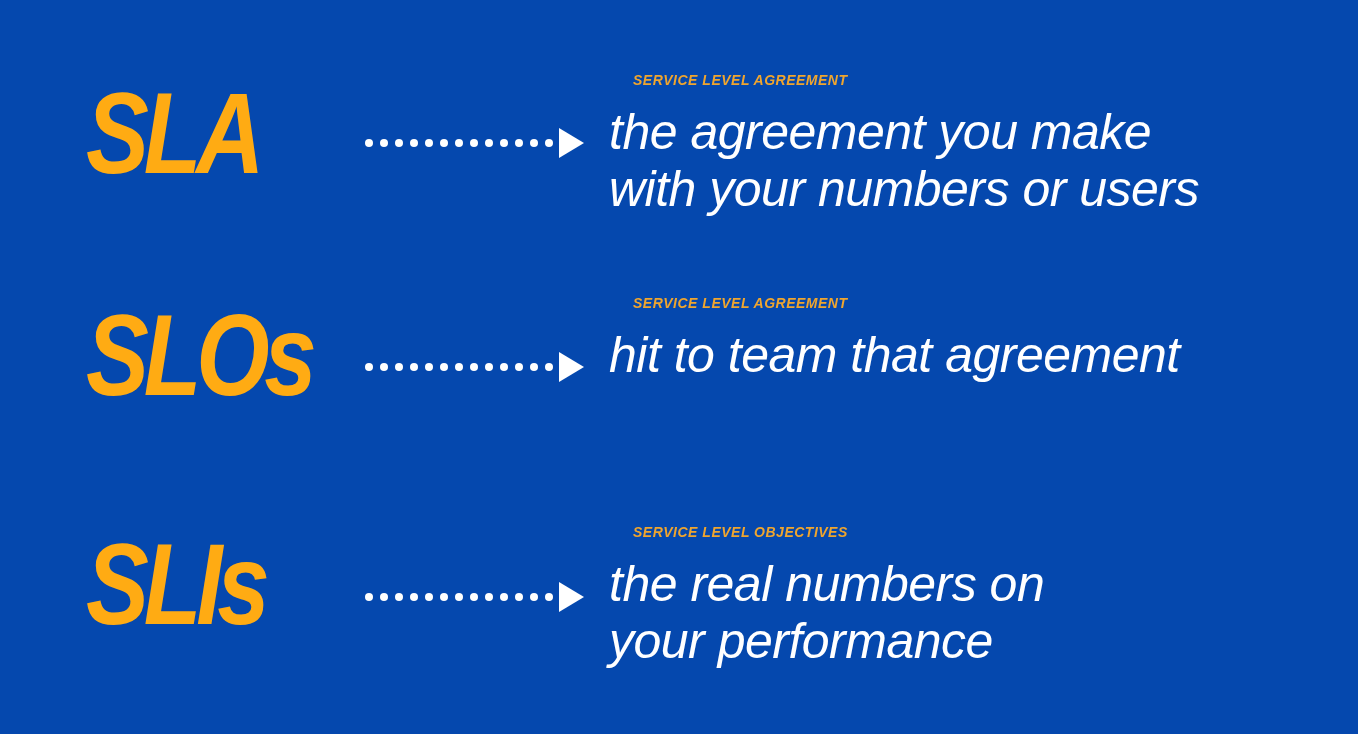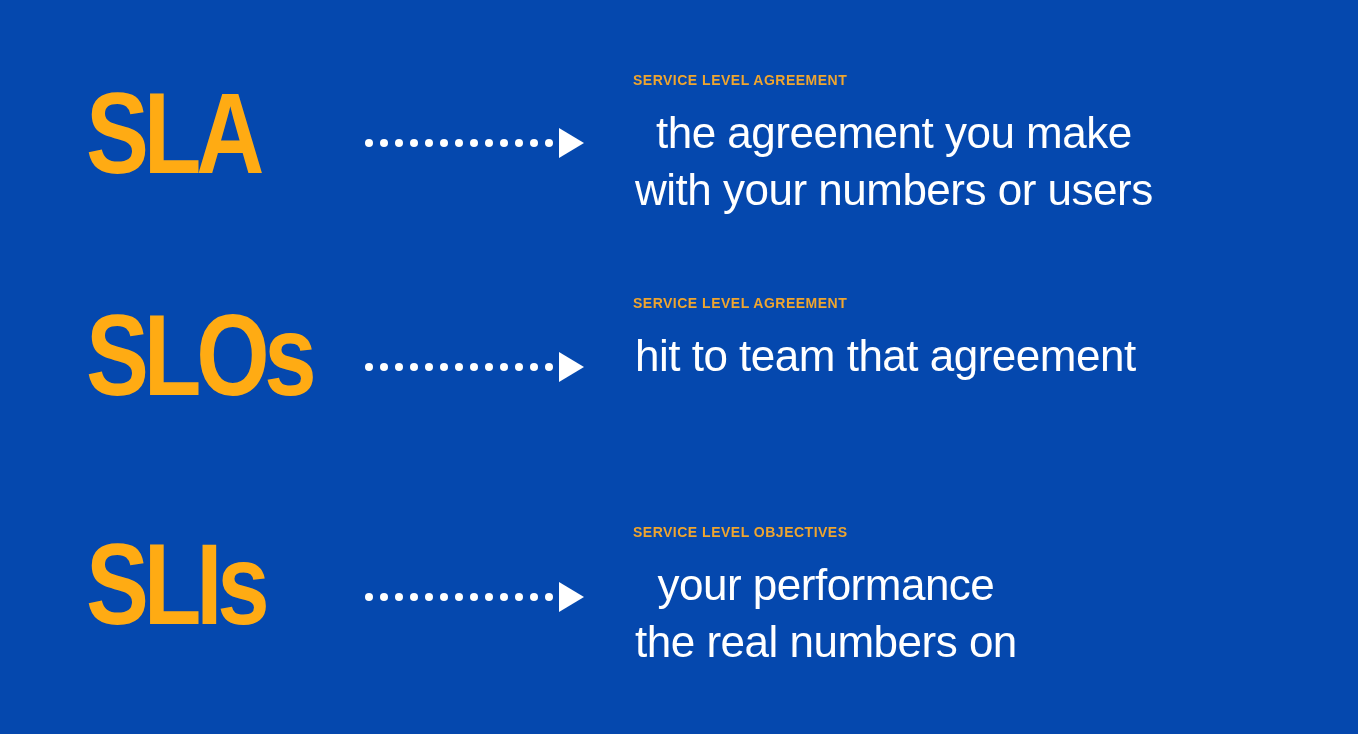--- a/index.html
+++ b/index.html
@@ -3,21 +3,21 @@
 <meta charset="utf-8">
 <style>
   html, body { margin: 0; padding: 0; }
   body {
     width: 1358px; height: 734px;
     background: var(--background, #0548AE);
     font-family: "Liberation Sans", sans-serif;
     overflow: hidden;
     position: relative;
   }
-  .canvas { position: absolute; inset: 0; }
+  .canvas { position: absolute; inset: 0; font-style: italic; }
 
   .row { position: absolute; left: 0; top: 0; width: 100%; height: 0; }
 
   
   .acronym {
     position: absolute;
     left: 86px;
     top: var(--acr-top);
     font-size: 115px;
     line-height: 1;
@@ -59,29 +59,28 @@
     font-size: 14px;
     font-weight: 700;
     letter-spacing: 0.5px;
     color: var(--eyebrow_orange, #EFA52F);
     white-space: nowrap;
   }
 
   
   .desc {
     position: absolute;
-    left: 635px;
+    left: 609px;
     top: var(--desc-top);
-    font-size: 44px;
+    font-size: 50px;
     font-weight: 400;
     line-height: 57px;
     color: var(--text_white, #FFFFFF);
     letter-spacing: -0.5px;
     white-space: nowrap;
-    text-align: center;
   }
 
   .row1 { --acr-top: 76px;  --arrow-top: 128px; --eyebrow-top: 72px;  --desc-top: 104px; }
   .row2 { --acr-top: 298px; --arrow-top: 352px; --eyebrow-top: 295px; --desc-top: 327px; }
   .row3 { --acr-top: 527px; --arrow-top: 582px; --eyebrow-top: 524px; --desc-top: 556px; }
 </style>
 </head>
 <body style="--background: #0548AE; --acronym_orange: #FFAB13; --eyebrow_orange: #EFA52F; --text_white: #FFFFFF; --arrow_white: #FFFFFF;">
 
 <div class="canvas">
@@ -154,18 +153,18 @@
           <span class="dot"></span>
           <span class="dot"></span>
           <span class="dot"></span>
           <span class="dot"></span>
           <span class="dot"></span>
         </span>
       <span class="head"></span>
     </div>
     <div class="eyebrow">SERVICE LEVEL OBJECTIVES</div>
     <div class="desc">
+      <div>the real numbers on</div>
       <div>your performance</div>
-      <div>the real numbers on</div>
     </div>
   </section>
 
 </div>
 
 </body></html>

